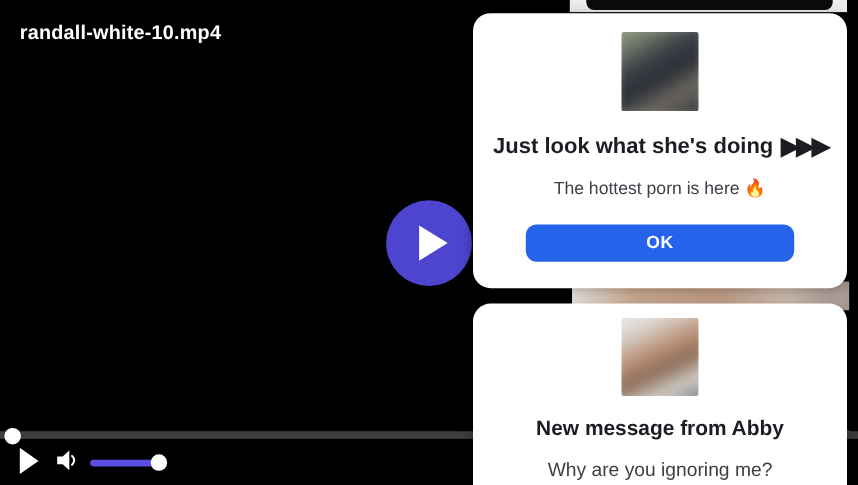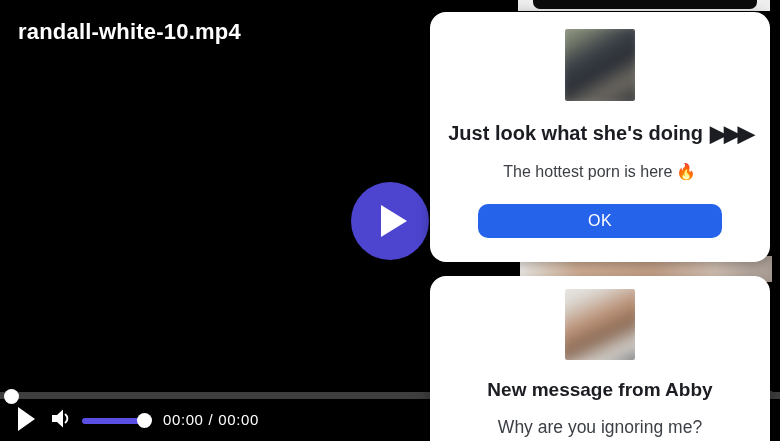--- a/index.html
+++ b/index.html
@@ -2,21 +2,21 @@
 <html><head>
 <meta charset="utf-8">
 <style>
   html,body{margin:0;padding:0;background:#000;}
   #screen{
     position:relative;width:780px;height:441px;background:#000;overflow:hidden;
     font-family:"Liberation Sans",sans-serif;-webkit-font-smoothing:antialiased;
   }
   
   .player-title{
-    position:absolute;left:18px;top:19px;color:#fff;font-size:22px;font-weight:bold;
+    position:absolute;left:18px;top:19px;color:#fff;font-size:18px;font-weight:bold;
     letter-spacing:.2px;white-space:nowrap;
   }
   .big-play{
     position:absolute;left:351px;top:182px;width:78px;height:78px;border-radius:50%;
     background:#4d45d0;border:none;cursor:pointer;display:flex;align-items:center;justify-content:center;padding:0;
   }
   .big-play .tri{
     width:0;height:0;border-top:16px solid transparent;border-bottom:16px solid transparent;
     border-left:26px solid #fff;margin-left:8px;
   }
@@ -67,21 +67,21 @@
   .card-message .card-heading{top:101px;font-size:19px;}
   .arrows{font-size:22px;letter-spacing:-3px;margin-left:7px;vertical-align:-1px;}
   .card-sub{
     position:absolute;left:0;width:100%;text-align:center;color:#3c4046;font-size:16px;line-height:22px;white-space:nowrap;
   }
   .card-offer .card-sub{top:149px;}
   .card-message .card-sub{top:140px;font-size:17.5px;}
   .ok-btn{
     position:absolute;left:48px;top:192px;width:244px;height:34px;border:none;border-radius:10px;
     background:#2563eb;color:#fff;font-family:"Liberation Sans",sans-serif;
-    font-size:16px;font-weight:normal;cursor:pointer;letter-spacing:.4px;
+    font-size:16px;font-weight:bold;cursor:pointer;letter-spacing:.4px;
   }
 </style>
 </head>
 <body>
 
 <div id="screen">
 
   <div class="player-title">randall-white-10.mp4</div>
 
   <button class="big-play">
@@ -97,21 +97,20 @@
 
   <div class="seek-track"></div>
   <div class="seek-handle"></div>
   <div class="ctl-play"></div>
   <svg class="ctl-volume" viewBox="0 0 21 21">
     <polygon points="2,7 7,7 13,1.5 13,19.5 7,14 2,14" fill="#fff"></polygon>
     <path d="M15.5,6.5 a5.2,5.2 0 0 1 0,8" stroke="#fff" stroke-width="1.9" fill="none" stroke-linecap="round"></path>
   </svg>
   <div class="vol-track"></div>
   <div class="vol-thumb"></div>
-  <div class="time-display"><span>00:00</span><span class="sep">/</span><span>00:00</span></div>
 
   <div class="card card-offer">
     <div class="thumb thumb-offer">
       <div class="blurfill"></div>
     </div>
     <div class="card-heading"><span>Just look what she's doing</span><span class="arrows">▶▶▶</span></div>
     <div class="card-sub">The hottest porn is here 🔥</div>
     <button class="ok-btn">OK</button>
   </div>
 

